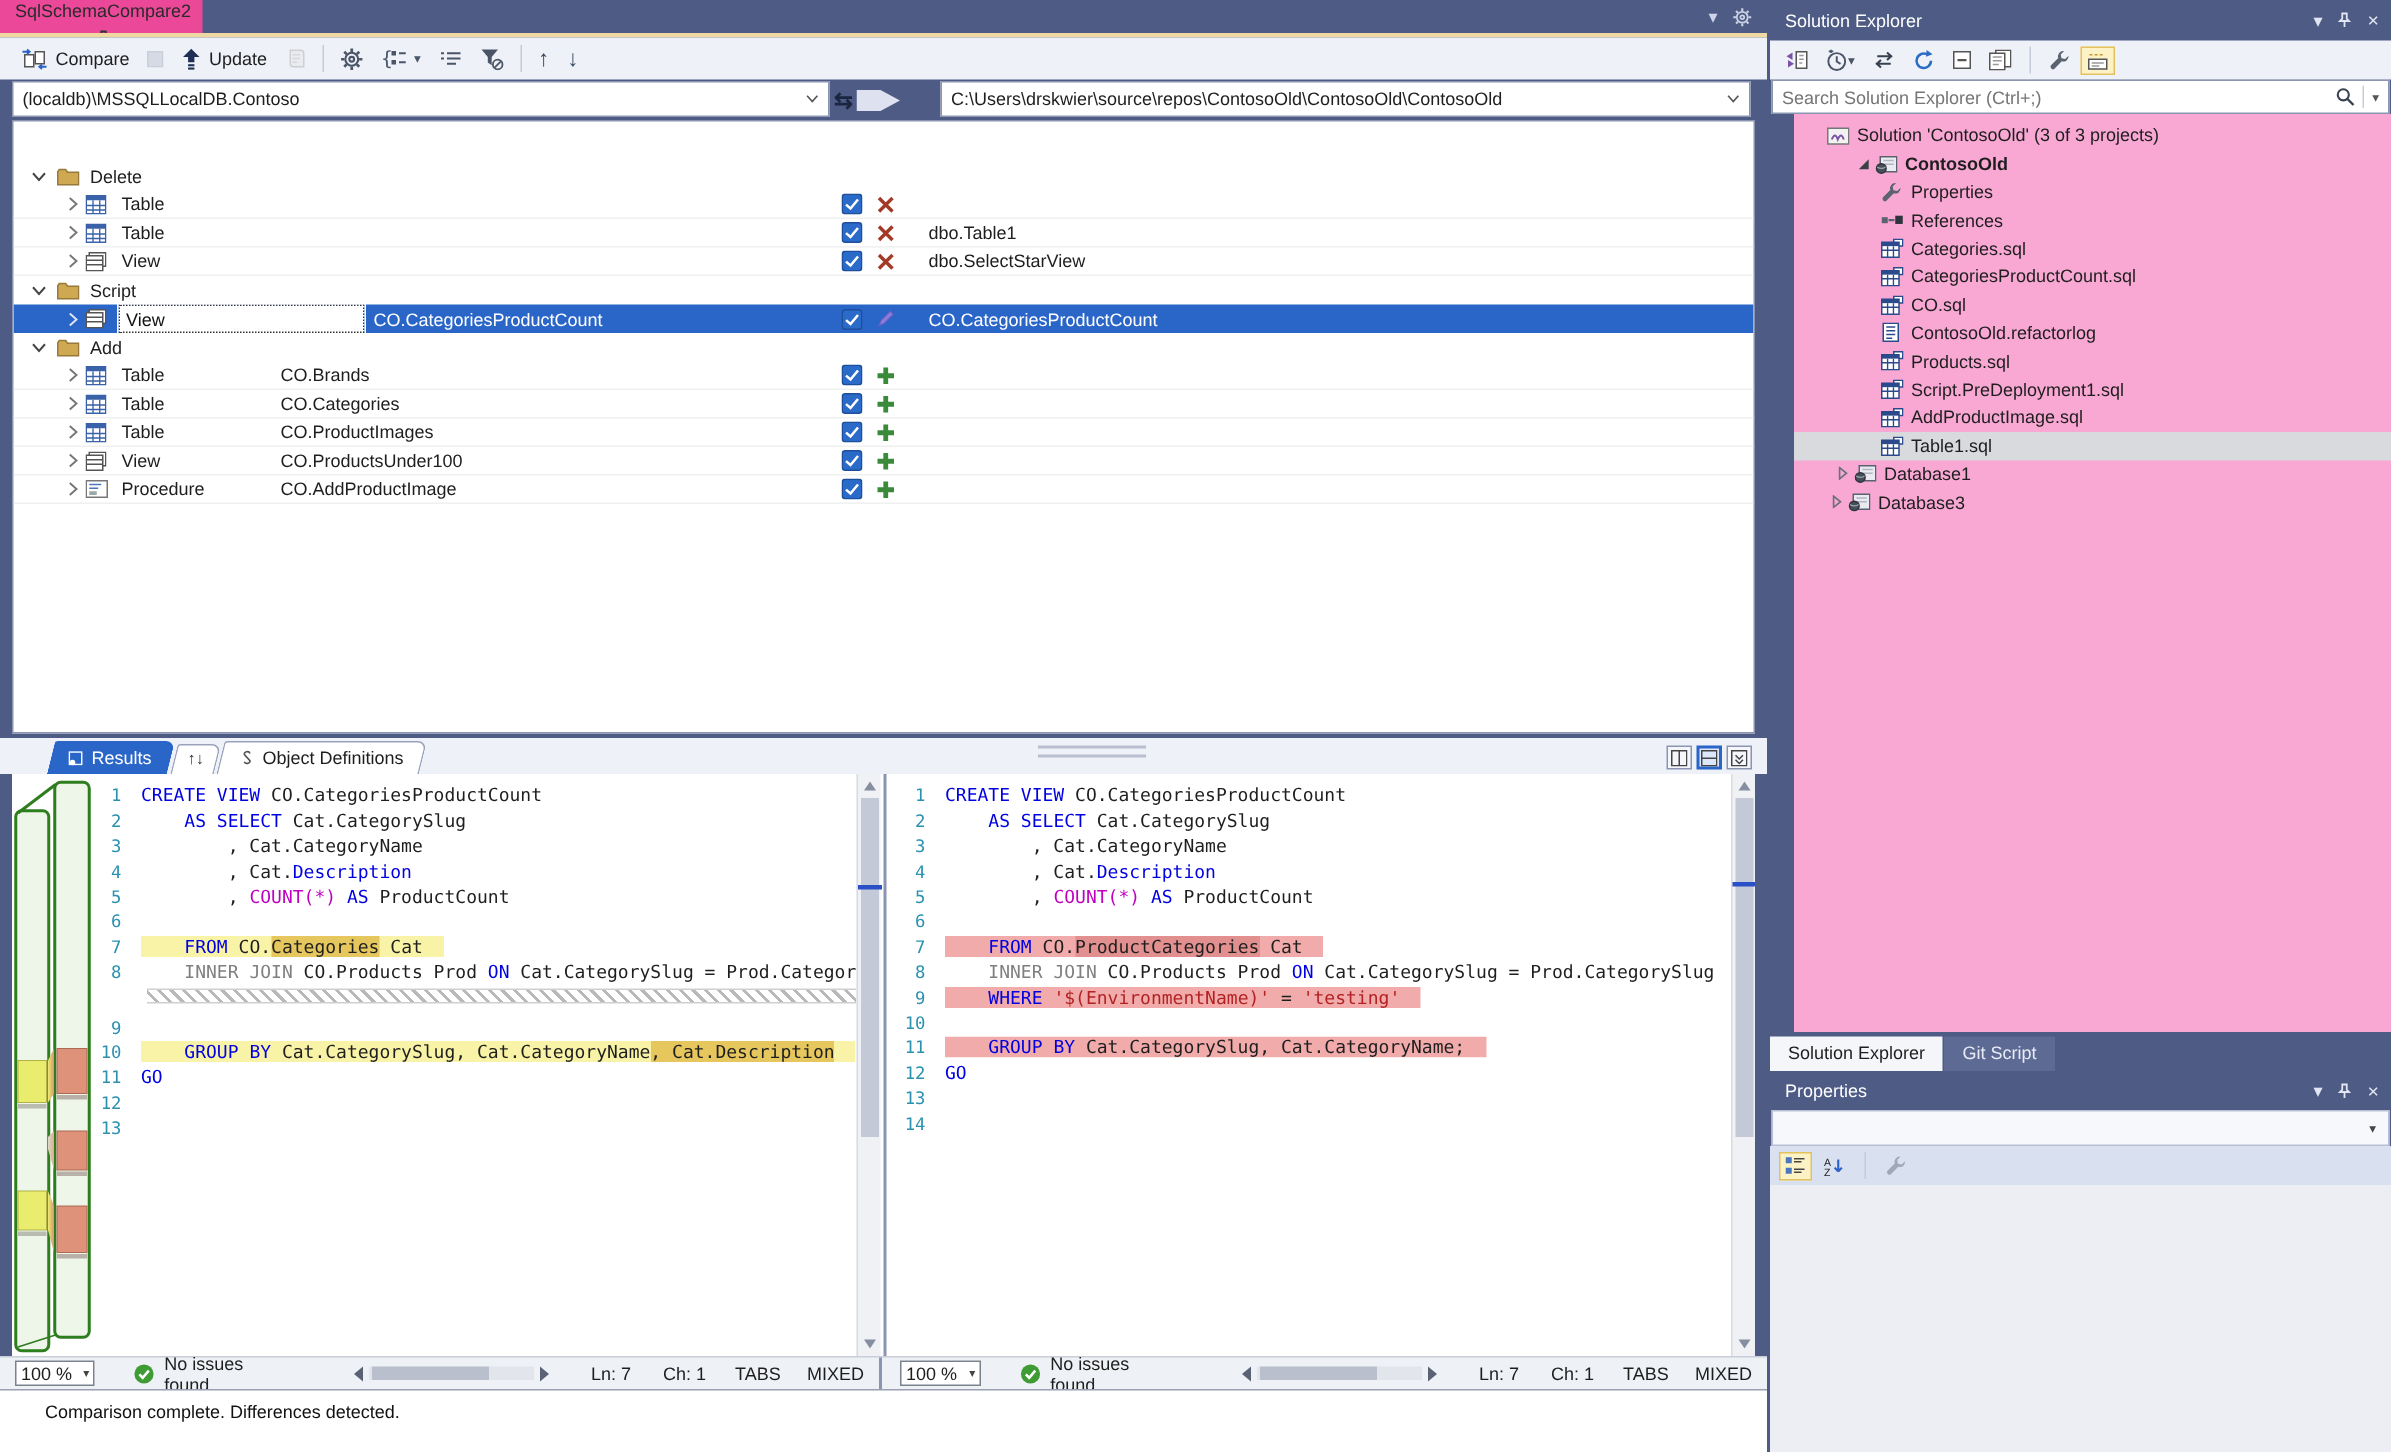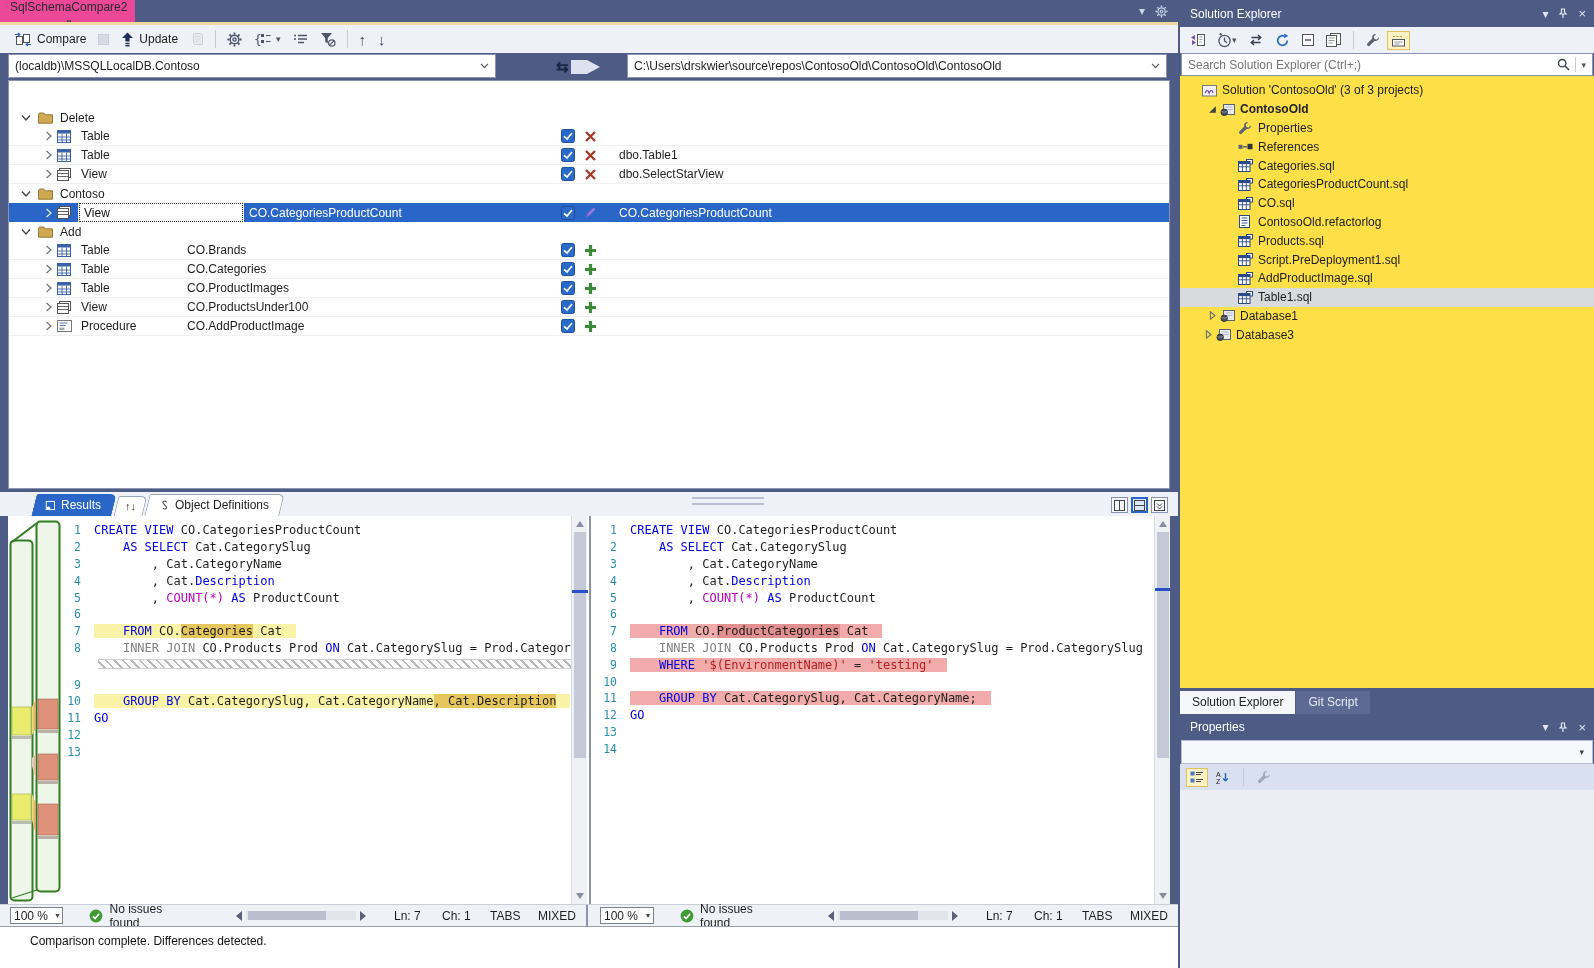--- a/index.html
+++ b/index.html
@@ -104,21 +104,21 @@
   
   .sepanel { left:1180px; top:0; width:414px; height:968px; }
   .panehead { height:27px; display:flex; align-items:center; padding:0 8px 0 10px; color:#fff; }
   .panehead .hicons { margin-left:auto; display:flex; align-items:center; gap:10px; color:#e2e6f2; }
   .setoolbar { height:26px; background:#eef1f8; display:flex; align-items:center; padding-left:6px; gap:3px; }
   .sbtn { padding:2px 3px; display:flex; align-items:center; border:1px solid transparent; }
   .sbtn.active { background:#fdf2c5; border:1px solid #e3c15e; }
   .sesearch { height:23px; background:#fff; border:1px solid #8b94b0; margin:0 1px; display:flex; align-items:center; padding:0 6px; }
   .sesearch input { flex:1; border:none; outline:none; font:12px "Liberation Sans",sans-serif; color:#777; background:transparent; }
   .sesearch .sdiv { width:1px; height:15px; background:#c8cdd8; margin:0 5px; }
-  .setree { background:#fde047; height:612px; overflow:hidden; padding-top:5px; }
+  .setree { background:#f9a8d4; height:612px; overflow:hidden; padding-top:5px;margin-left:16px; }
   .titem { height:18.8px; display:flex; align-items:center; white-space:nowrap; }
   .titem .texp { width:16px; flex:none; display:flex; justify-content:center; }
   .titem .ticon { width:20px; flex:none; display:flex; }
   .titem.selrow { background:#d8dade; }
   .titem .tlabel.b { font-weight:bold; }
   .setabs { height:26px; display:flex; align-items:flex-end; padding-left:0; gap:1px; }
   .setab { padding:4px 12px 5px 12px; }
   .setab.on { background:#f5f6fa; color:#1e1e1e; }
   .setab.off { background:#5d6a93; color:#e8ebf5; }
 
@@ -242,21 +242,21 @@
       <span class="tsep"></span>
       <span class="tbtn">
         <span class="arrowglyph">↑</span>
       </span>
       <span class="tbtn">
         <span class="arrowglyph">↓</span>
       </span>
     </div>
 
   <div class="abs comborow">
-    <div class="combo" style="left:8px; width:488px;">
+    <div class="combo" style="left:8px; width:545px;">
       <span class="val">(localdb)\MSSQLLocalDB.Contoso</span>
       <span class="cbtn icon">
           <svg width="9" height="6" viewBox="0 0 10 7">
             <path d="M1 1 L5 5.4 L9 1" fill="none" stroke="#555" stroke-width="1.3"></path>
           </svg>
         </span>
     </div>
     <div class="swapwrap">
       <span class="swapglyph icon">⇆</span>
       <span class="icon">
@@ -397,21 +397,21 @@
         <span class="icon">
           <svg width="10" height="8" viewBox="0 0 10 8">
             <path d="M1 1.5 L5 6 L9 1.5" fill="none" stroke="#444" stroke-width="1.3"></path>
           </svg>
         </span>
         <span class="icon">
           <svg width="15" height="12" viewBox="0 0 15 12">
             <path d="M0.5 2.5 L0.5 11.2 L14.5 11.2 L14.5 2.8 L7 2.8 L5.8 1 L1.5 1 Z" fill="#cfa852" stroke="#97793a"></path>
           </svg>
         </span>
-        <span class="lbl">Contoso</span>
+        <span class="lbl">Script</span>
       </div>
       <div class="g-row sel">
         <span class="g-ind"></span>
         <span class="g-chev icon">
           <svg width="8" height="10" viewBox="0 0 8 10">
             <path d="M1.5 1 L6 5 L1.5 9" fill="none" stroke="#dfe6f5" stroke-width="1.3"></path>
           </svg>
         </span>
         <span class="g-ticon">
           <span class="icon">
@@ -918,21 +918,21 @@
           <span class="ticon">
             <span class="icon">
               <svg width="15" height="13" viewBox="0 0 15 13">
                 <rect x="0.5" y="1.5" width="14" height="10.5" fill="#f2f2f2" stroke="#777"></rect>
                 <path d="M3.2 9 q2.2 -5.4 4 0 q2.2 -5.4 4 0" stroke="#7a52a8" fill="none" stroke-width="1.3"></path>
               </svg>
             </span>
           </span>
           <span class="tlabel">Solution 'ContosoOld' (3 of 3 projects)</span>
         </div>
-        <div class="titem" style="padding-left:24px;">
+        <div class="titem" style="padding-left:38px;">
           <span class="texp icon">
             <svg width="9" height="9" viewBox="0 0 9 9">
               <path d="M7.8 1.2 V7.8 H1.2 Z" fill="#3b3f46"></path>
             </svg>
           </span>
           <span class="ticon">
             <span class="icon">
               <svg width="15" height="13" viewBox="0 0 15 13">
                 <rect x="3.5" y="1.5" width="11" height="10" fill="#e9ebf1" stroke="#5a6270"></rect>
                 <path d="M5.5 4 h7 M5.5 6.5 h7" stroke="#b0b6c2"></path>

